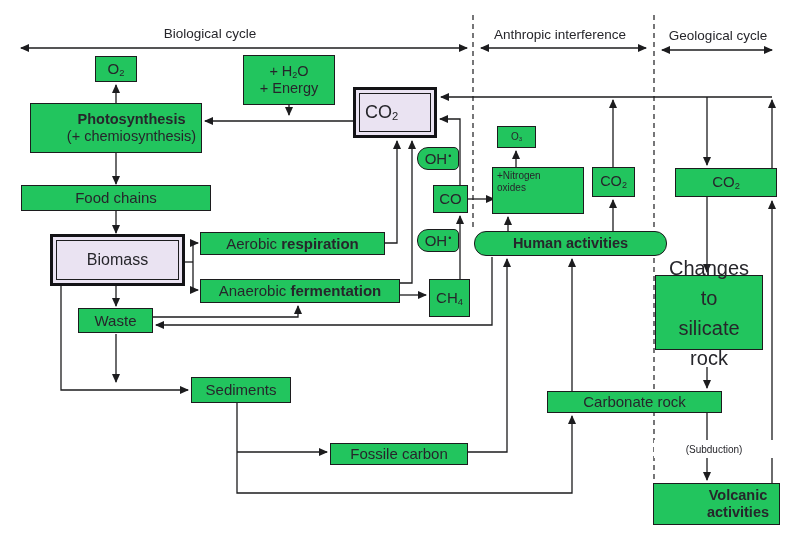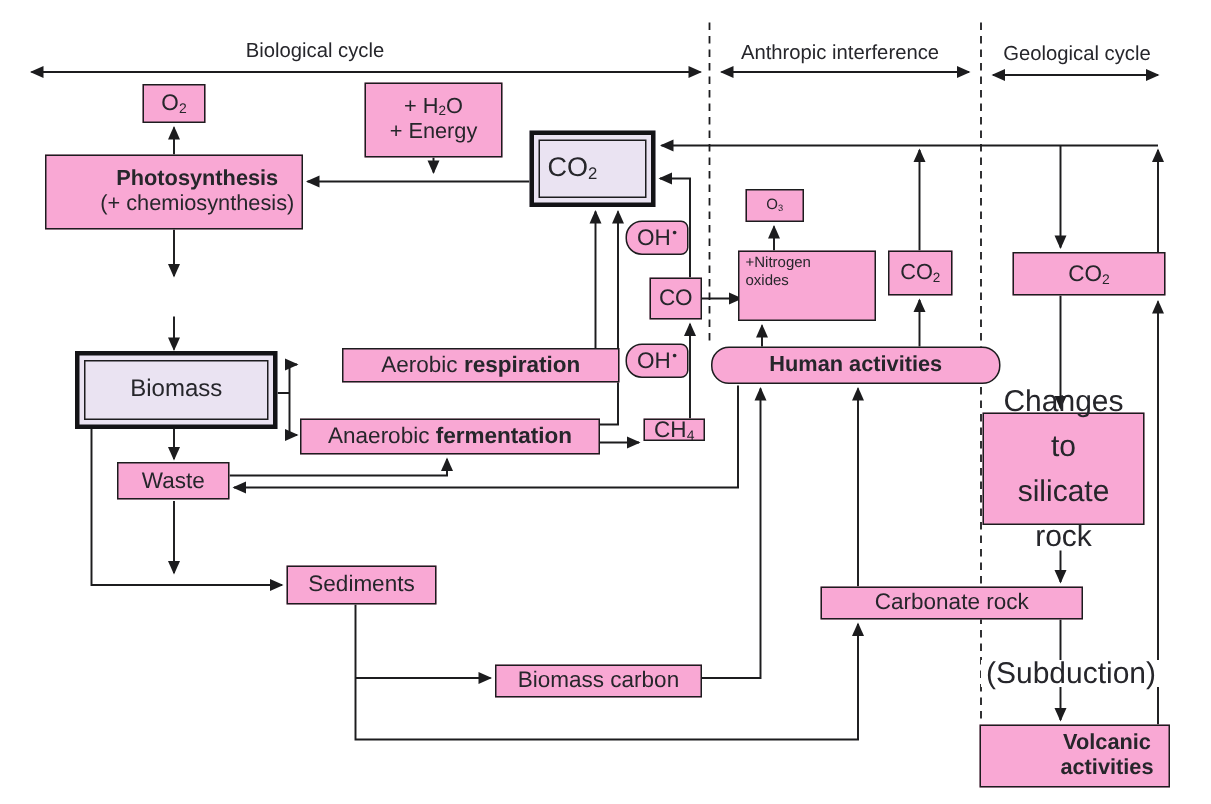--- a/index.html
+++ b/index.html
@@ -4,40 +4,40 @@
 <style>
   html,body{margin:0;padding:0;background:#ffffff;}
   #stage{
     position:relative;width:807px;height:536px;background:#ffffff;
     font-family:"Liberation Sans", sans-serif;color:#26262b;overflow:hidden;
   }
   svg.lines{position:absolute;left:0;top:0;z-index:1;}
   .hdr{position:absolute;z-index:2;font-size:13.5px;text-align:center;color:#26262b;}
   .box{
     position:absolute;z-index:2;box-sizing:border-box;
-    background:#f9a8d4;border:1.4px solid #1c1c1e;
+    background:#22c55e;border:1.4px solid #1c1c1e;
     display:flex;align-items:center;justify-content:center;
     font-size:14px;line-height:1.15;text-align:center;color:#26262b;
   }
   .lg{font-size:15px;}
   .multi{flex-direction:column;}
   .bold{font-weight:bold;}
   .dbl{border:3px solid #131316;background:#eae3f2;padding:3px;}
   .dbl-in{
     box-sizing:border-box;width:100%;height:100%;
     border:1px solid #1c1c1e;background:#eae3f2;
     display:flex;align-items:center;justify-content:center;
   }
   .chem sub{font-size:0.62em;vertical-align:-0.22em;letter-spacing:0;}
   .chem sup{font-size:0.6em;vertical-align:0.55em;margin-left:1px;}
   .round{border-radius:11px 5px 5px 11px;}
   .leftalign{justify-content:flex-start;text-align:left;}
   .whitebg{
     position:absolute;z-index:2;background:#ffffff;
-    display:flex;align-items:center;justify-content:center;font-size:20px;
+    display:flex;align-items:center;justify-content:center;font-size:10px;
   }
 </style>
 </head>
 <body>
 
 <div id="stage">
 
   <svg class="lines" width="807" height="536" viewBox="0 0 807 536">
     <defs>
       <marker id="mE" markerUnits="userSpaceOnUse" markerWidth="10" markerHeight="9" refX="8.5" refY="4.5" orient="auto">
@@ -108,54 +108,55 @@
   <div class="box multi" style="left:243px;top:55px;width:92px;height:50px;font-size:14.5px;">
     <span class="chem"><span>+ H</span><sub>2</sub><span>O</span></span>
     <span>+ Energy</span>
   </div>
 
   <div class="box multi" style="left:30px;top:103px;width:172px;height:50px;font-size:14.5px;padding-left:31px;">
     <span class="bold">Photosynthesis</span>
     <span>(+ chemiosynthesis)</span>
   </div>
 
+  <div class="box lg" style="left:21px;top:185px;width:190px;height:26px;">Food chains</div>
 
   <div class="box dbl" style="left:353px;top:87px;width:84px;height:51px;">
     <div class="dbl-in leftalign" style="padding-left:5px;font-size:18px;">
       <span class="chem"><span>CO</span><sub>2</sub></span>
     </div>
   </div>
 
   <div class="box dbl" style="left:50px;top:234px;width:135px;height:52px;">
     <div class="dbl-in" style="font-size:16px;">
       <span>Biomass</span>
     </div>
   </div>
 
-  <div class="box" style="left:200px;top:232px;width:185px;height:23px;font-size:15px;margin-left:28px;">
+  <div class="box" style="left:200px;top:232px;width:185px;height:23px;font-size:15px;">
     <span><span>Aerobic </span><b>respiration</b></span>
   </div>
 
   <div class="box" style="left:200px;top:279px;width:200px;height:24px;font-size:15px;">
     <span><span>Anaerobic </span><b>fermentation</b></span>
   </div>
 
   <div class="box lg" style="left:78px;top:308px;width:75px;height:25px;">Waste</div>
 
   <div class="box lg round" style="left:417px;top:147px;width:42px;height:23px;">
     <span class="chem"><span>OH</span><sup>•</sup></span>
   </div>
 
   <div class="box lg" style="left:433px;top:185px;width:35px;height:28px;">CO</div>
 
   <div class="box lg round" style="left:417px;top:229px;width:42px;height:23px;">
     <span class="chem"><span>OH</span><sup>•</sup></span>
   </div>
 
-  <div class="box lg" style="left:429px;top:279px;width:41px;height:15px;text-align:center;">
+  <div class="box lg" style="left:429px;top:279px;width:41px;height:38px;text-align:center;">
     <span class="chem"><span>CH</span><sub>4</sub></span>
   </div>
 
   <div class="box" style="left:497px;top:126px;width:39px;height:22px;font-size:10px;">
     <span class="chem"><span>O</span><sub>3</sub></span>
   </div>
 
   <div class="box multi leftalign" style="left:492px;top:167px;width:92px;height:47px;font-size:10px;align-items:flex-start;padding:2px 4px;">
     <span>+Nitrogen</span>
     <span>oxides</span>
@@ -182,15 +183,15 @@
 
   <div class="whitebg" style="left:654px;top:440px;width:120px;height:18px;">(Subduction)</div>
 
   <div class="box multi bold" style="left:653px;top:483px;width:127px;height:42px;font-size:14.5px;padding-left:43px;">
     <span>Volcanic</span>
     <span>activities</span>
   </div>
 
   <div class="box lg" style="left:191px;top:377px;width:100px;height:26px;">Sediments</div>
 
-  <div class="box lg" style="left:330px;top:443px;width:138px;height:22px;">Biomass carbon</div>
+  <div class="box lg" style="left:330px;top:443px;width:138px;height:22px;">Fossile carbon</div>
 
 </div>
 
 </body></html>

